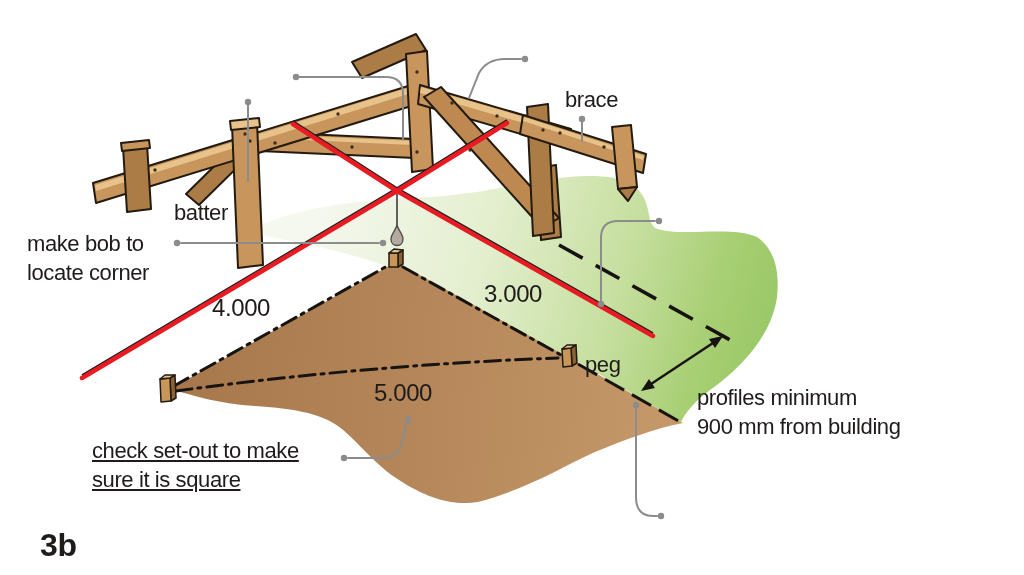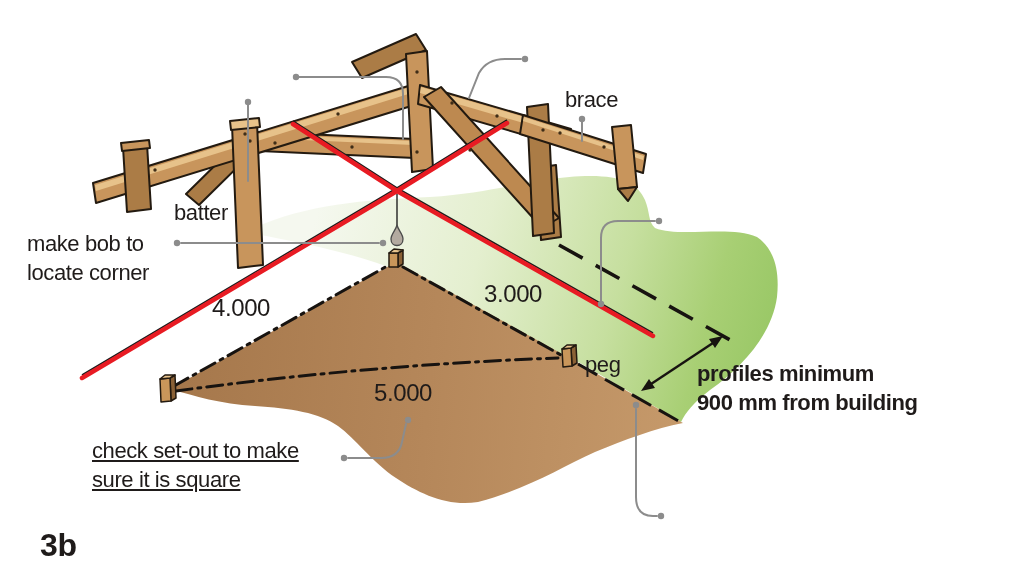--- a/index.html
+++ b/index.html
@@ -167,21 +167,21 @@
         <circle cx="636" cy="405" r="3.2"></circle>
         <circle cx="661" cy="516" r="3.2"></circle>
   </g>
 </svg>
 
 <div class="lbl" style="left:565px;top:86px;">brace</div>
 <div class="lbl" style="left:174px;top:199px;">batter</div>
 <div class="lbl" style="left:27px;top:230px;width:200px;">make bob to
 locate corner</div>
 <div class="lbl" style="left:585px;top:324px;margin-top:27px;">peg</div>
-<div class="lbl" style="left:697px;top:360px;width:280px;font-weight:bold;">profiles minimum
+<div class="lbl" style="left:697px;top:384px;width:280px;">profiles minimum
 900 mm from building</div>
 <div class="lbl" style="left:92px;top:437px;width:280px;text-decoration:underline;">check set-out to make
 sure it is square</div>
 
 <div class="dim" style="left:212px;top:294px;">4.000</div>
 <div class="dim" style="left:484px;top:280px;">3.000</div>
 <div class="dim" style="left:374px;top:379px;">5.000</div>
 
 <div class="fig" style="left:40px;top:527px;">3b</div>
 

